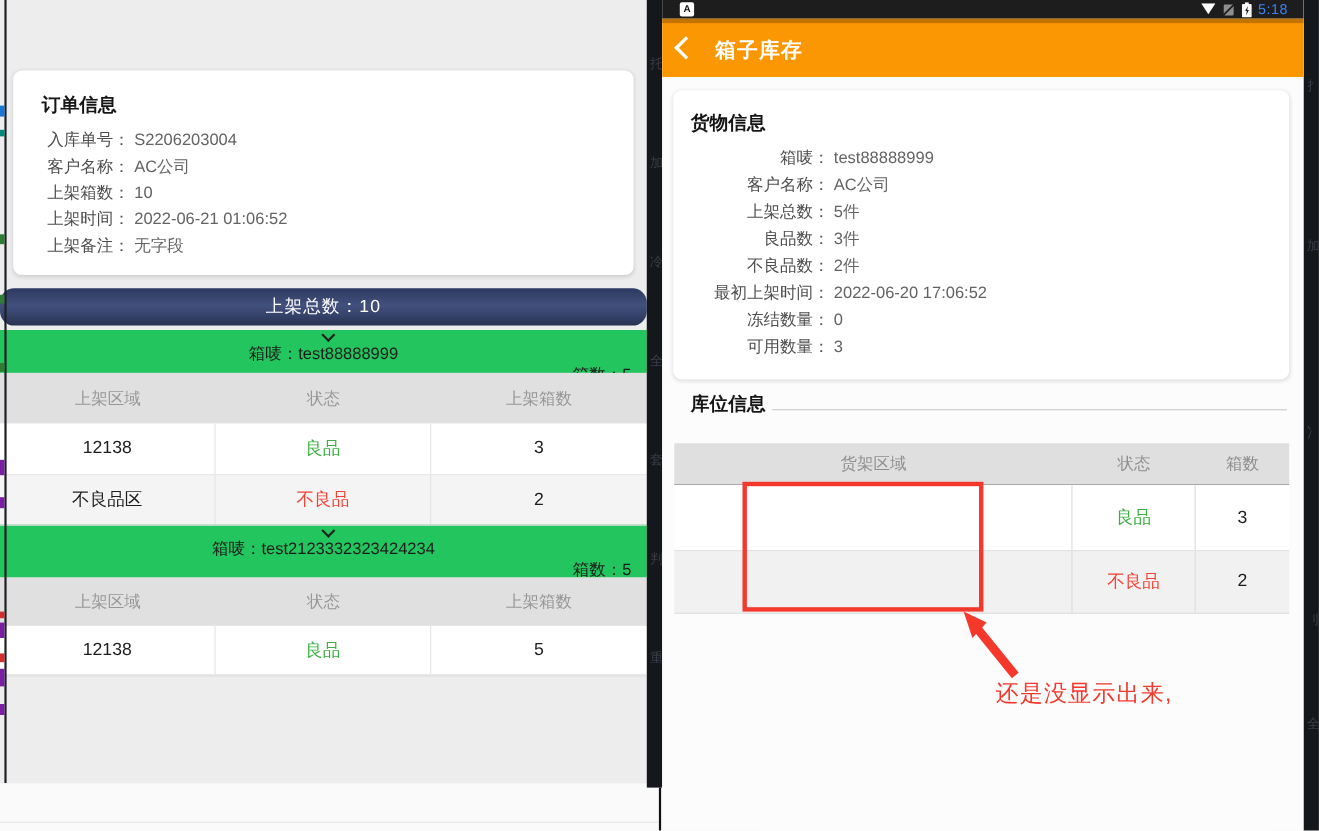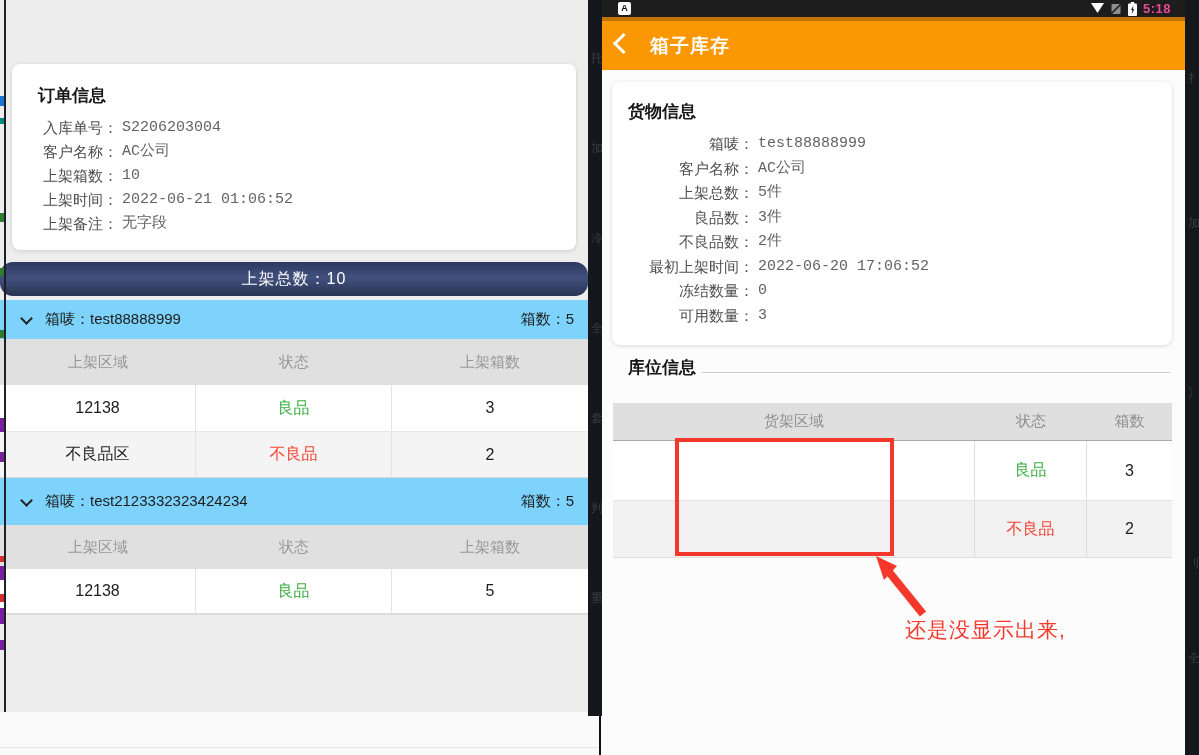--- a/index.html
+++ b/index.html
@@ -25,28 +25,28 @@
 
   .card { background:#fff; border-radius:8px; box-shadow:0 1px 4px rgba(0,0,0,.14); }
   .l-card { left:12px; top:64px; width:564px; height:186px; }
   .card-title { font-size:17px; font-weight:bold; color:#151515; }
   .l-card .card-title { position:absolute; left:26px; top:20px; }
   .field-list { position:absolute; }
   .l-card .field-list { left:14px; top:52px; }
   .field-row { display:flex; line-height:24px; font-size:15px; }
   .field-label { color:#4d4d4d; text-align:right; }
   .l-card .field-label { width:92px; }
-  .field-value { color:#636363; margin-left:4px;font-family:Liberation Mono, monospace; }
+  .field-value { color:#636363; margin-left:4px; }
 
   .total-bar { left:0; top:262px; width:588px; height:34px;
     background:linear-gradient(180deg,#2c3960 0%,#42507d 45%,#3c4974 60%,#273252 100%);
     color:#fff; font-size:16px; display:flex; align-items:center; justify-content:center;
     letter-spacing:1px;border-radius:13px; }
 
-  .group-header { width:588px; background:#7dd3fc; display:flex; align-items:center; }
+  .group-header { width:588px; background:#22c55e; display:flex; align-items:center;flex-direction:column; }
   .g1 { left:0; top:300px; height:39px; }
   .g2 { left:0; top:477px; height:48px; border-top:1px solid #dcdcdc; }
   .collapse-chevron { width:9px; height:9px; border-left:2px solid #222; border-bottom:2px solid #222;
     transform:rotate(-45deg); margin:0 14px 3px 22px; flex:none; }
   .group-mark { font-size:15px; color:#1c1c1c; }
   .group-count { margin-left:auto; margin-right:14px; font-size:15px; color:#1c1c1c; }
 
   .tbl-head { width:588px; background:#e0e0e0; display:flex; }
   .th1 { left:0; top:339px; height:46px; }
   .th2 { left:0; top:525px; height:44px; }
@@ -78,21 +78,21 @@
   .bezel-glyph { position:absolute; color:#3b3f46; font-size:12px; left:3px; }
   .bezel-tail-line { left:599px; top:716px; width:2px; height:39px; background:#101114; }
 
   
   .right-screen { left:602px; top:0; width:583px; height:755px; background:#fcfcfc; }
   .statusbar { left:0; top:0; width:583px; height:17px; background:#1d1d1d; display:flex; align-items:center; }
   .ime-badge { width:13px; height:13px; background:#fff; border-radius:2px; margin-left:16px;
     color:#111; font-size:9px; font-weight:bold; display:flex; align-items:center; justify-content:center;
     line-height:1; }
   .sb-right { margin-left:auto; margin-right:14px; display:flex; align-items:center; gap:6px; }
-  .sb-time { color:#ec4899; font-size:13px; font-weight:bold; letter-spacing:.5px; }
+  .sb-time { color:#3b82f6; font-size:13px; font-weight:normal; letter-spacing:.5px; }
   .r-header { left:0; top:17px; width:583px; height:53px; background:var(--orange); }
   .r-header::before { content:""; position:absolute; left:0; top:0; width:100%; height:4px;
     background:rgba(90,50,0,.35); }
   .r-back { left:14px; top:19px; }
   .r-title { left:48px; top:16px; }
 
   .r-card { left:10px; top:82px; width:560px; height:263px; }
   .r-card .card-title { position:absolute; left:16px; top:18px; }
   .r-card .field-list { left:10px; top:50px; }
   .r-card .field-row { line-height:24.5px; }

